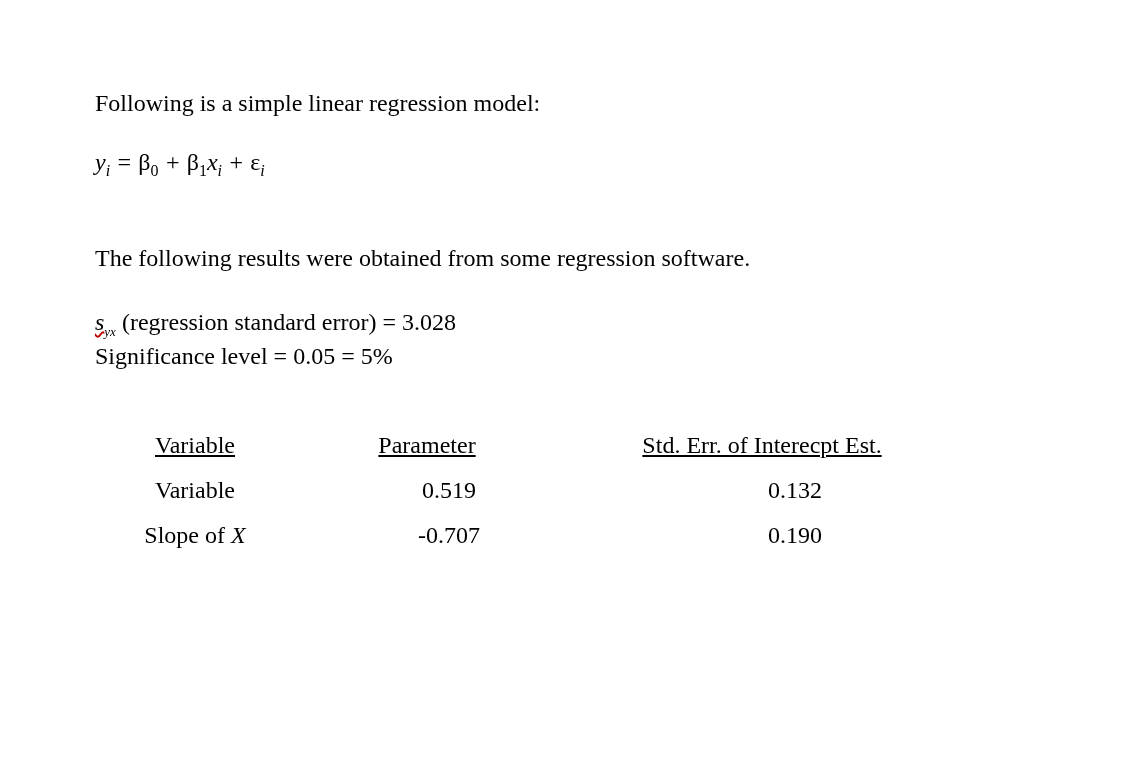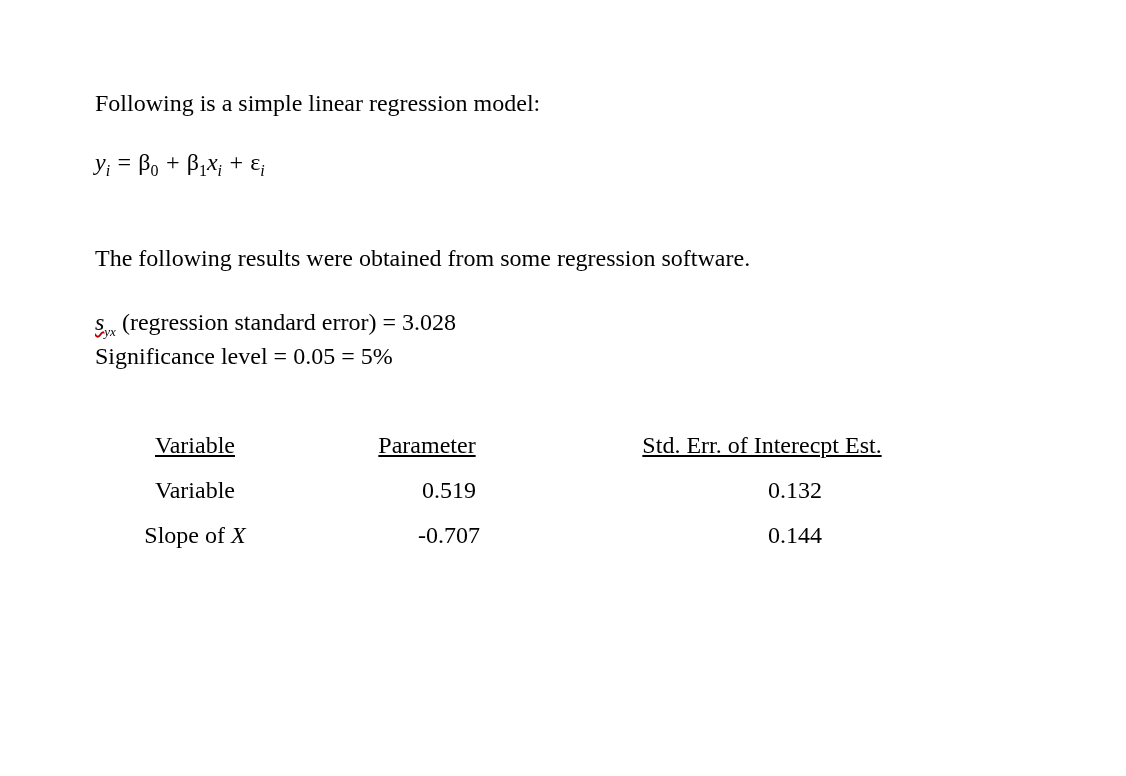--- a/index.html
+++ b/index.html
@@ -101,15 +101,15 @@
   <div class="row">
     <div class="cell col1">Variable</div>
     <div class="cell col2 num2">0.519</div>
     <div class="cell col3 num3">0.132</div>
   </div>
   <div class="row">
     <div class="cell col1">
       <span>Slope of </span><span class="italic">X</span>
     </div>
     <div class="cell col2 num2">-0.707</div>
-    <div class="cell col3 num3">0.144</div>
+    <div class="cell col3 num3">0.190</div>
   </div>
 </div>
 
 </body></html>

